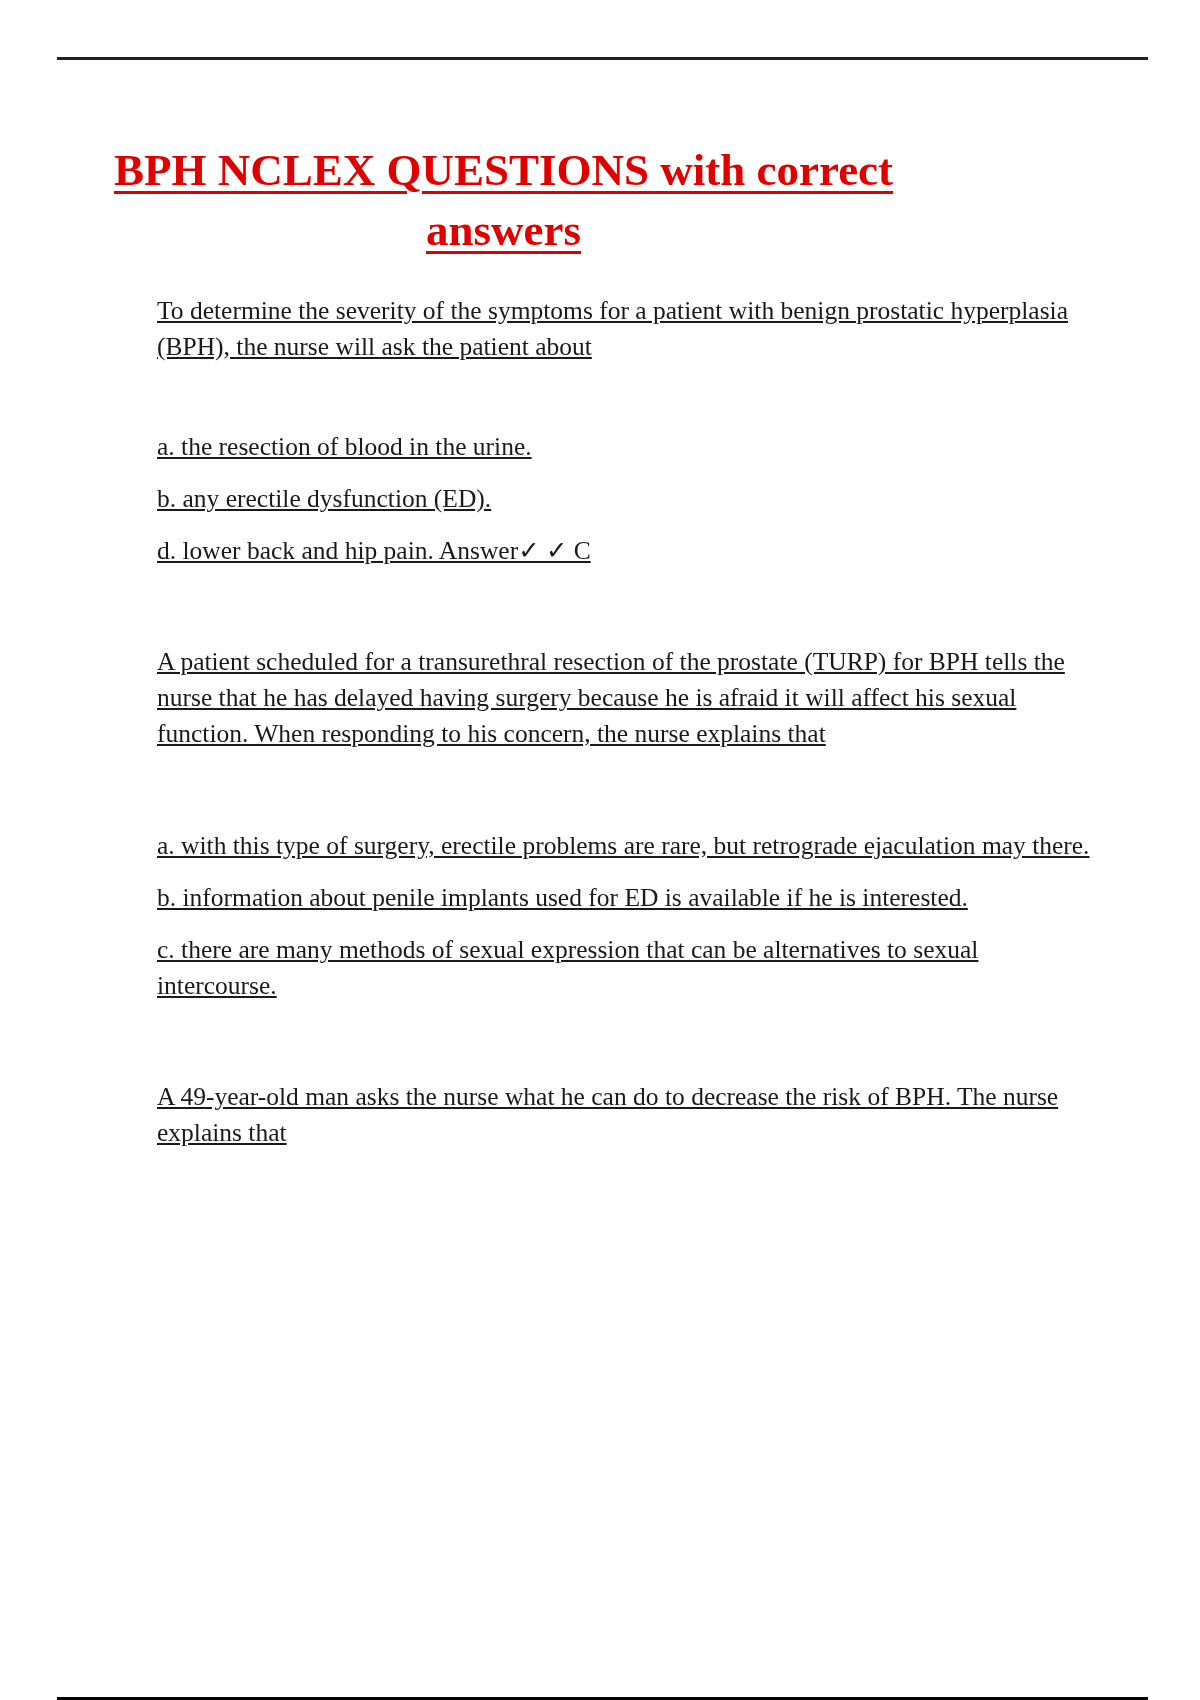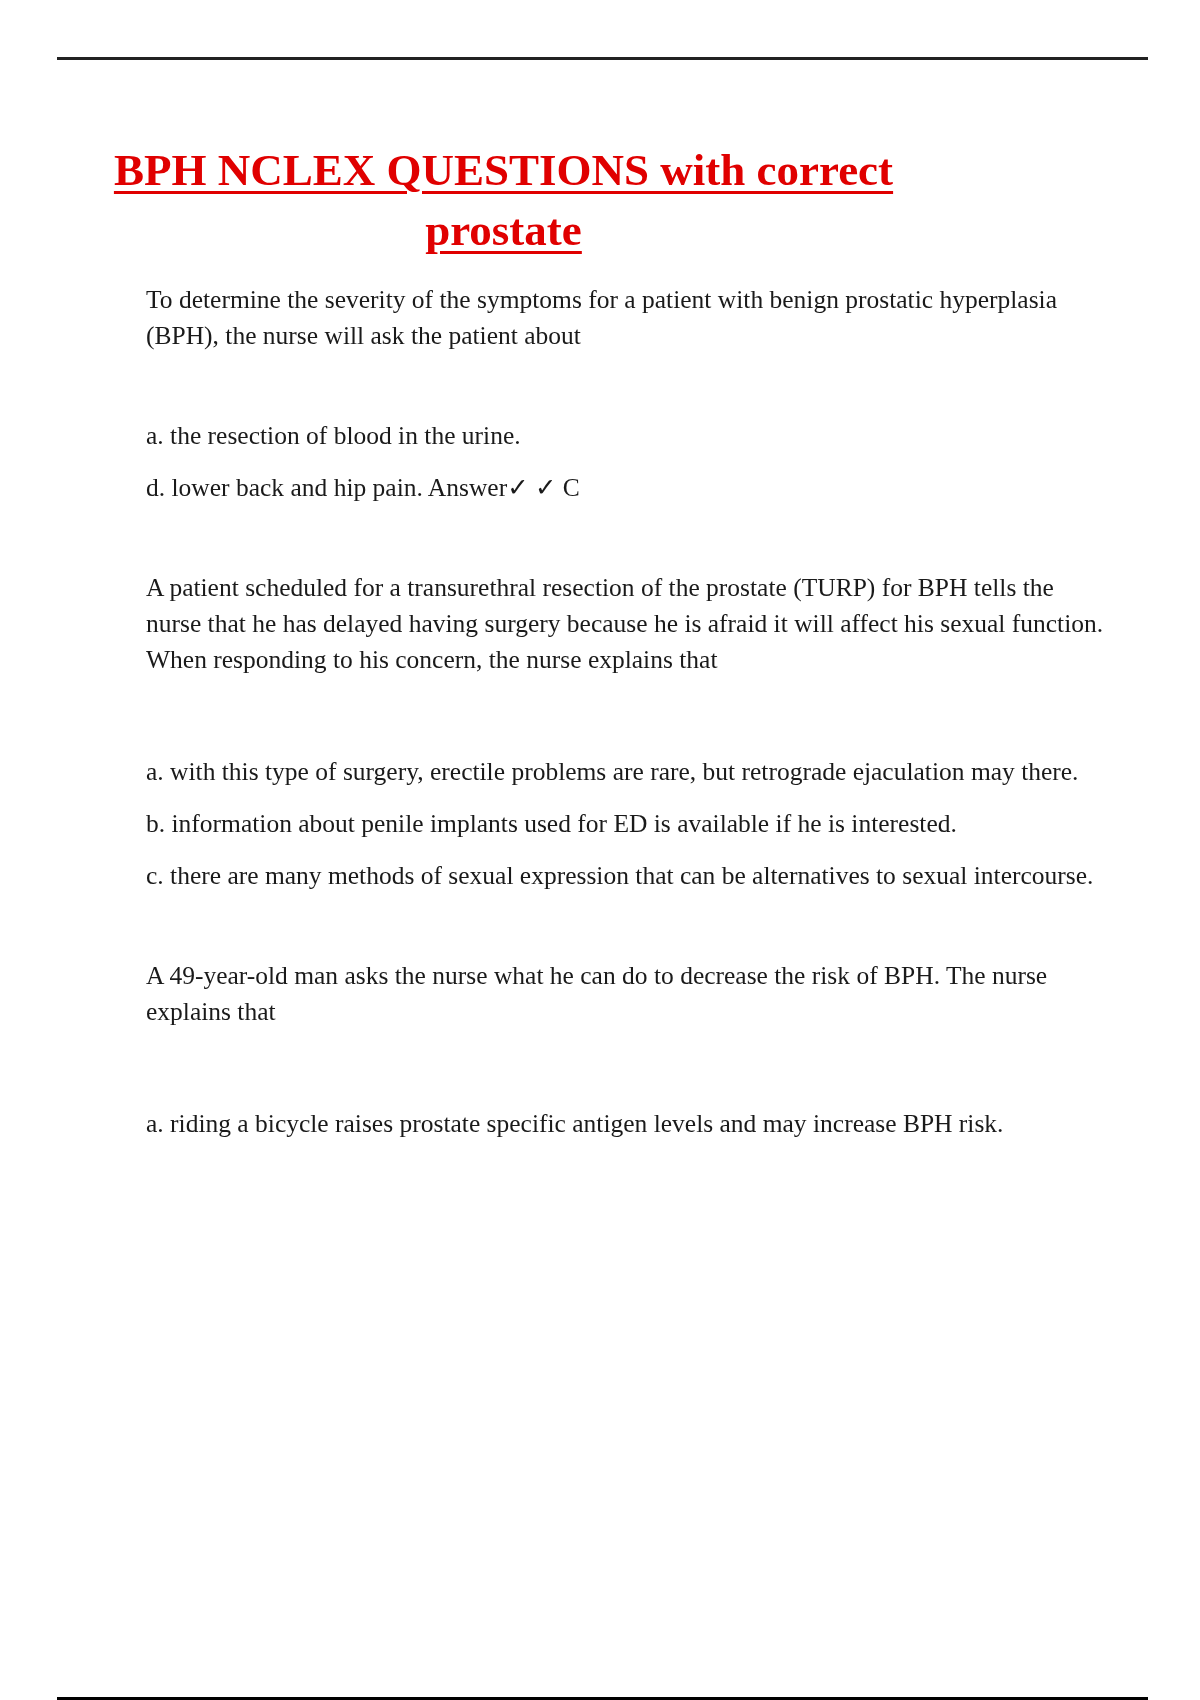--- a/index.html
+++ b/index.html
@@ -5,48 +5,48 @@
   html, body { margin: 0; padding: 0; background: #ffffff; }
   body { width: 1200px; height: 1700px; position: relative; overflow: hidden;
          font-family: "Liberation Serif", "DejaVu Serif", serif; color: #1a1a1a; }
   .rule { position: absolute; left: 57px; width: 1091px; height: 3px; background: #222; }
   .rule.top { top: 57px; }
   .rule.bottom { top: 1697px; background: #000; }
   .title { position: absolute; left: 0; width: 1007px; top: 140px; text-align: center;
            color: #e00000; font-weight: bold; font-size: 45px; line-height: 60px; }
   .title span { text-decoration: underline; text-decoration-thickness: 3px; text-underline-offset: 6px; }
   .content { position: absolute; left: 146px; width: 960px; top: 282px; font-size: 25.5px; line-height: 36px; }
-  p { margin: 0; }
+  p { margin: 11px; text-decoration: underline; }
   .stem { margin-bottom: 64px; }
   .opt { margin-bottom: 16px; }
   .q-gap { height: 48px; }
 </style>
 </head>
 <body>
 
 <div class="rule top"></div>
 
 <div class="title">
   <span>BPH NCLEX QUESTIONS with correct</span><br>
-  <span>prostate</span>
+  <span>answers</span>
 </div>
 
 <div class="content">
   <div>
     <p class="stem">To determine the severity of the symptoms for a patient with benign prostatic hyperplasia (BPH), the nurse will ask the patient about</p>
     <p class="opt">a. the resection of blood in the urine.</p>
+    <p class="opt">b. any erectile dysfunction (ED).</p>
     <p class="opt">d. lower back and hip pain. Answer✓ ✓ C</p>
   </div>
   <div class="q-gap"></div>
   <div>
     <p class="stem" style="margin-bottom:76px">A patient scheduled for a transurethral resection of the prostate (TURP) for BPH tells the nurse that he has delayed having surgery because he is afraid it will affect his sexual function. When responding to his concern, the nurse explains that</p>
     <p class="opt">a. with this type of surgery, erectile problems are rare, but retrograde ejaculation may there.</p>
     <p class="opt">b. information about penile implants used for ED is available if he is interested.</p>
     <p class="opt">c. there are many methods of sexual expression that can be alternatives to sexual intercourse.</p>
   </div>
   <div class="q-gap"></div>
   <div>
     <p class="stem" style="margin-bottom:76px">A 49-year-old man asks the nurse what he can do to decrease the risk of BPH. The nurse explains that</p>
-    <p class="opt">a. riding a bicycle raises prostate specific antigen levels and may increase BPH risk.</p>
   </div>
 </div>
 
 <div class="rule bottom"></div>
 
 </body></html>

